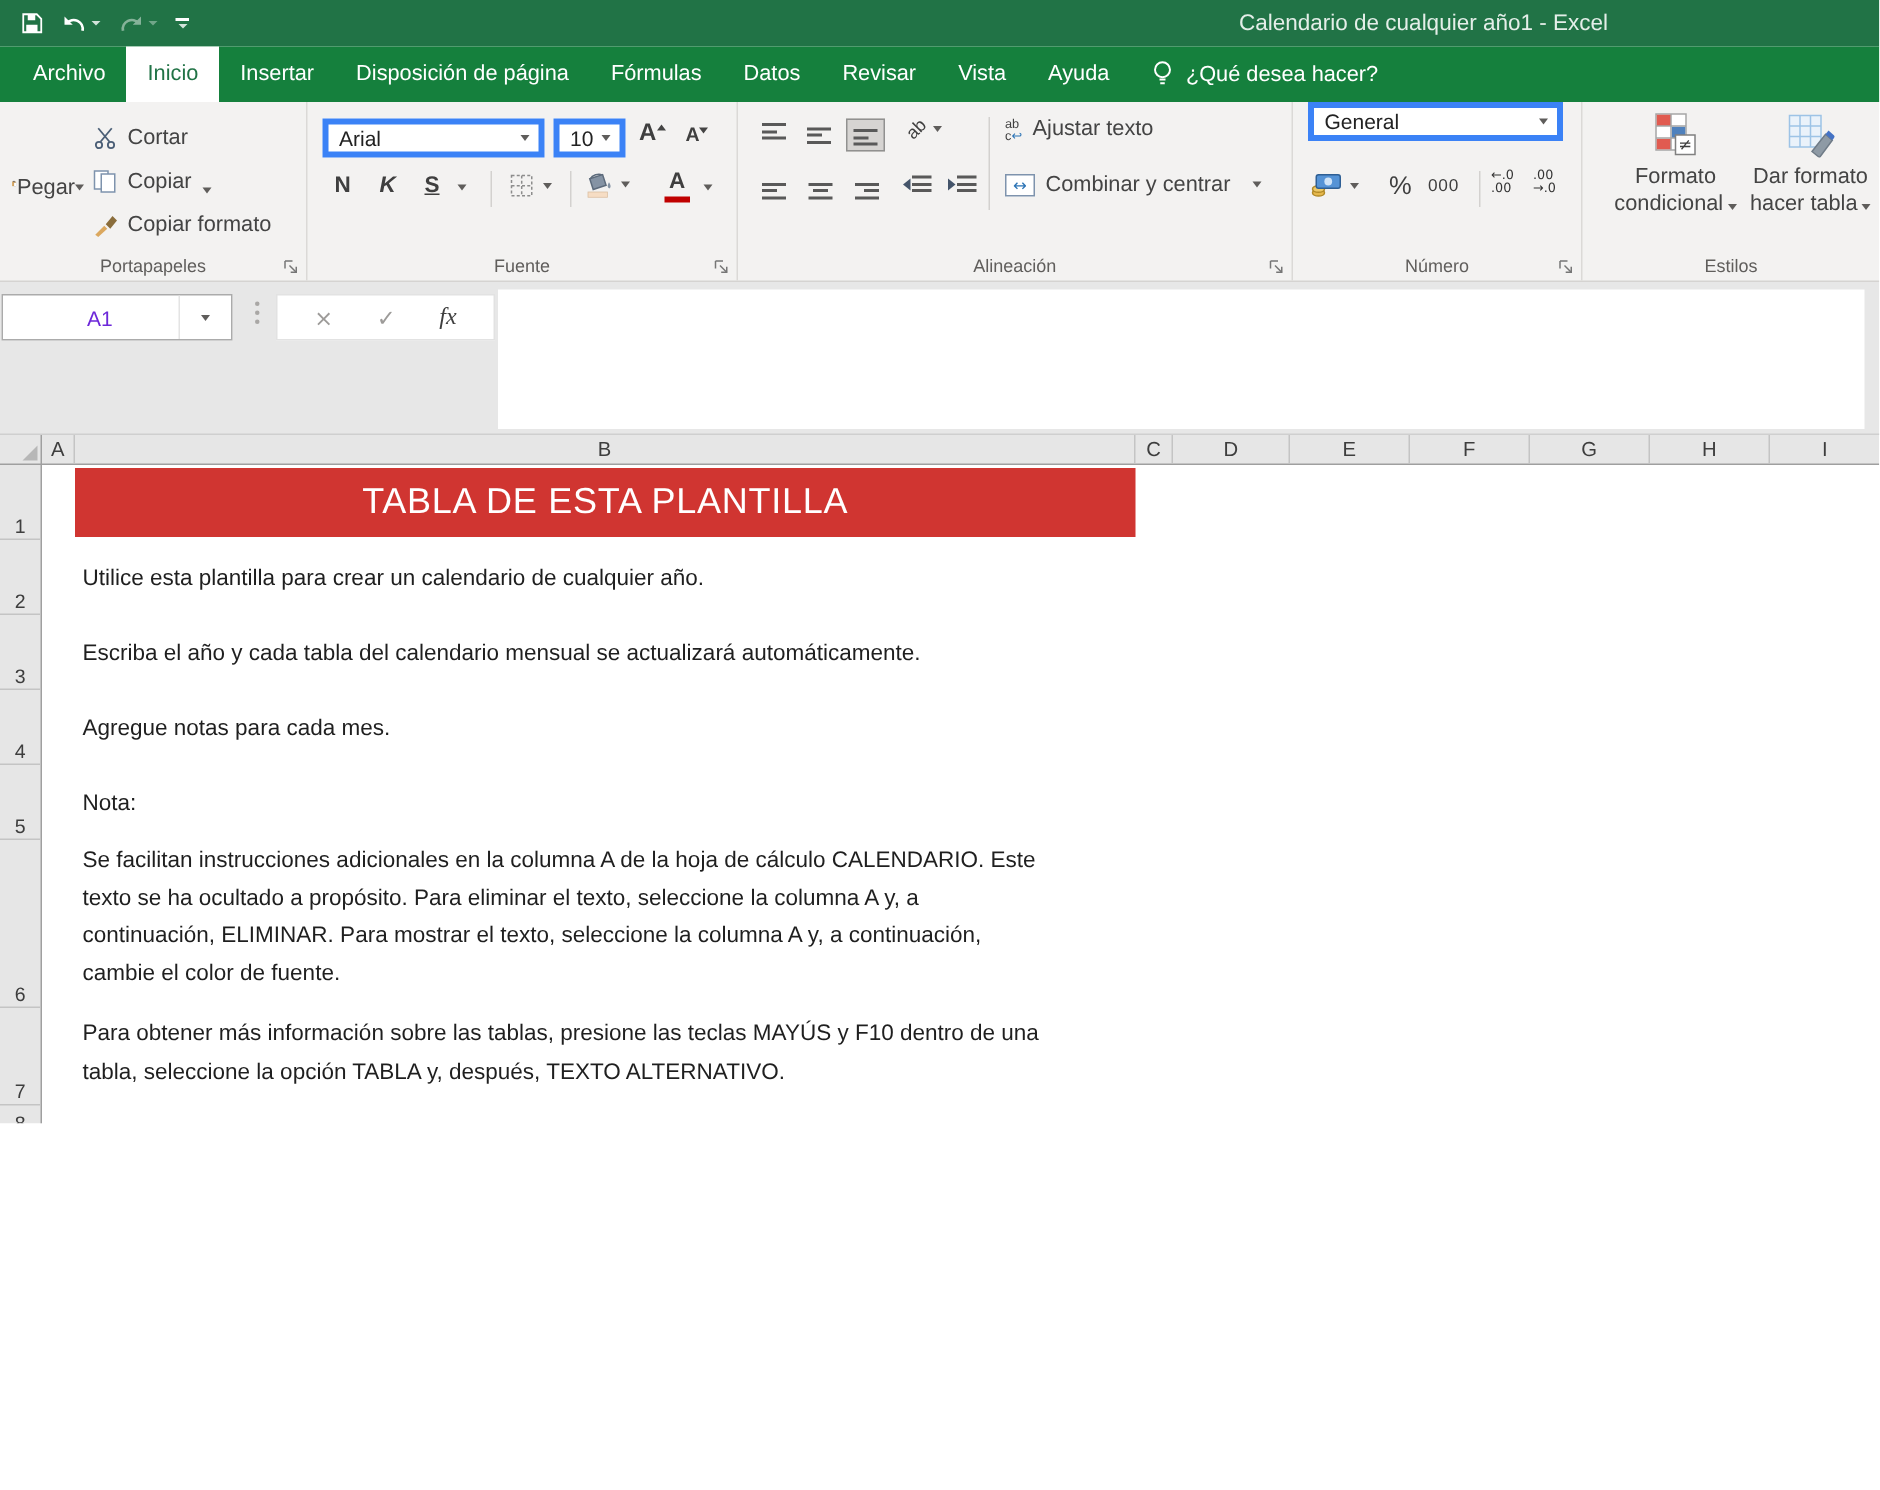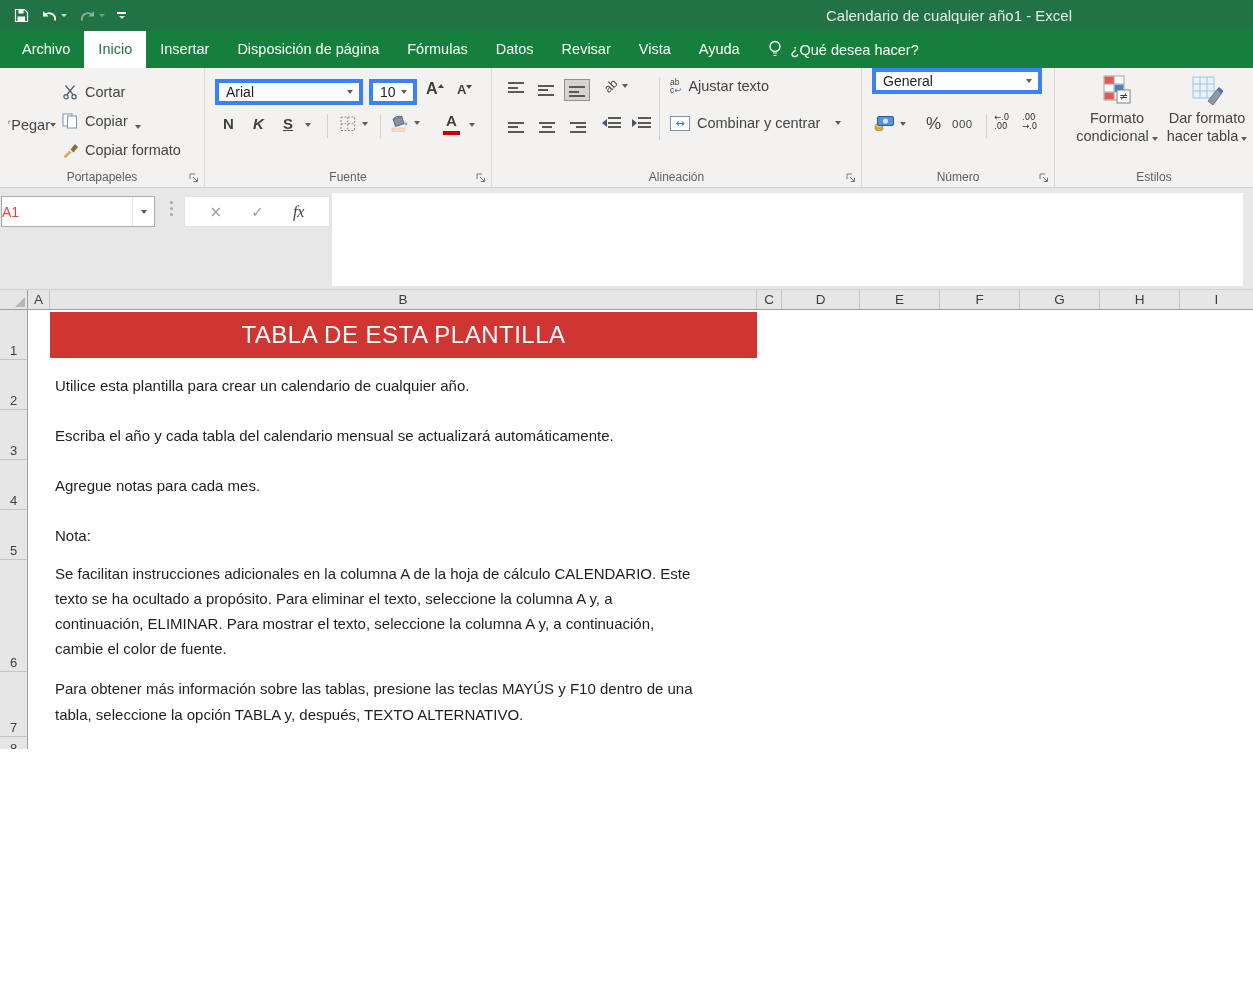--- a/index.html
+++ b/index.html
@@ -95,21 +95,21 @@
 
   
   .bigbtn{position:absolute;top:7px;width:88px;display:flex;flex-direction:column;align-items:center;cursor:pointer;text-align:center;}
   .bb1{left:18px}.bb2{left:108px}
   .bigbtn .rlabel{margin-top:4px;line-height:18px;}
   .bigbtn .chev{margin-left:3px;}
 
   
   .fbar{position:absolute;left:0;top:188px;width:100%;height:102px;background:#e7e7e7;border-bottom:1px solid #cfcfcf;}
   .namebox{position:absolute;left:1px;top:8px;width:154px;height:31px;background:#fff;border:1px solid #ababab;display:flex;align-items:center;cursor:text;}
-  .namebox span{padding-left:0;font-size:14px;color:#ef4444;}
+  .namebox span{padding-left:12px;font-size:14px;color:#6d28d9;margin-left:44px;}
   .nb-dd{margin-left:auto;width:22px;height:100%;display:flex;align-items:center;justify-content:center;border-left:1px solid #e4e4e4;cursor:pointer;}
   .fdots{position:absolute;left:170px;top:13px;display:flex;flex-direction:column;gap:3px;cursor:ew-resize;}
   .fdots i{width:3px;height:3px;background:#a9a7a5;border-radius:50%;}
   .fxcard{position:absolute;left:184px;top:8px;width:146px;height:31px;background:#fff;border:1px solid #e2e2e2;display:flex;align-items:center;justify-content:space-around;padding:0 10px;}
   .fxcard .gray{color:#9d9b99;font-size:15px;font-family:"DejaVu Sans",sans-serif;cursor:pointer;}
   .fxcard .fx{font-family:"Liberation Serif",serif;font-style:italic;font-size:16px;color:#3f3f3f;cursor:pointer;}
   .finput{position:absolute;left:332px;top:5px;width:911px;height:93px;background:#fff;cursor:text;}
 
   
   .sheet{position:absolute;left:0;top:290px;width:100%;height:672px;background:#fff;overflow:hidden;}

